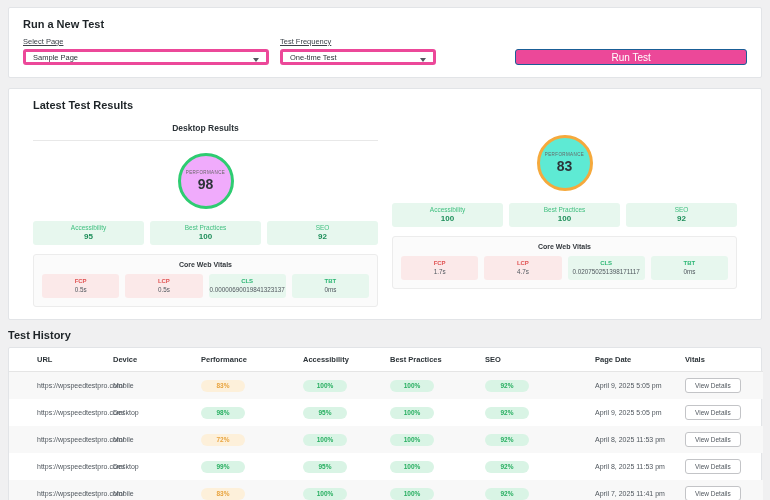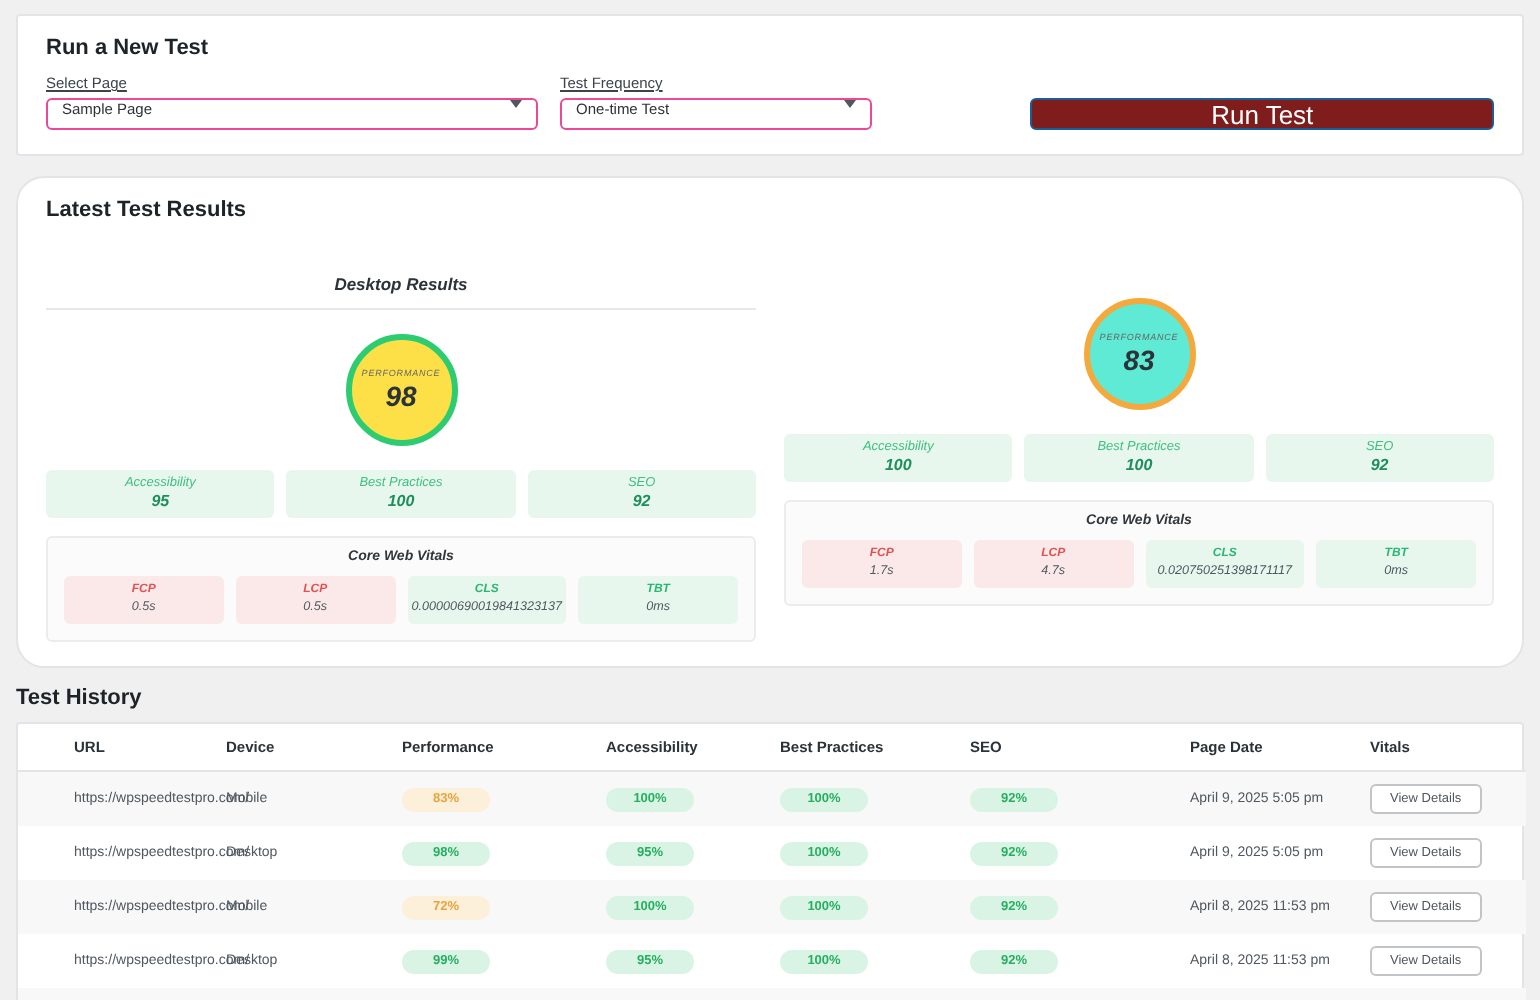--- a/index.html
+++ b/index.html
@@ -15,46 +15,46 @@
     border: 1px solid #e2e4e7;
     border-radius: 2px;
   }
 
   
   .run-card { padding: 10px 14px 12px; margin-bottom: 10px; }
   .section-title { font-size: 11px; font-weight: bold; color: #1d2327; }
   .form-row { display: flex; align-items: flex-end; margin-top: 7px; }
   .field-label { display: block; font-size: 7.5px; color: #3c434a; margin-bottom: 3px; text-decoration: underline; }
   .select {
-    height: 16px; border: 1px solid #ec4899; border-radius: 3px; background: #fff;
-    display: flex; align-items: flex-start; justify-content: space-between;
+    height: 16px; border: 3px solid #ec4899; border-radius: 3px; background: #fff;
+    display: flex; align-items: flex-end; justify-content: space-between;
     padding: 0 7px; font-size: 7.5px; color: #2c3338; cursor: pointer; gap: 23px;
   }
   .chev { width: 0; height: 0; border-left: 3px solid transparent; border-right: 3px solid transparent; border-top: 4px solid #50575e; }
   .f1 { width: 34%; }
   .f2 { width: 21.5%; margin-left: 1.5%; }
   .fspace { width: 11%; }
   .run-btn {
-    width: 32%; height: 16px; background: #7f1d1d; color: #fff; border: 1px solid #1a5e96;
-    border-radius: 3px; font-size: 13px; font-family: "Liberation Sans", sans-serif; cursor: pointer;
+    width: 32%; height: 16px; background: #ec4899; color: #fff; border: 1px solid #1a5e96;
+    border-radius: 3px; font-size: 10px; font-family: "Liberation Sans", sans-serif; cursor: pointer;
   }
 
   
-  .results-card { padding: 10px 14px 12px; margin-bottom: 9px; border-radius: 14px; }
-  .results-grid { display: flex; gap: 14px; margin-top: 26px; font-style: italic; }
+  .results-card { padding: 10px 24px 12px; margin-bottom: 9px; }
+  .results-grid { display: flex; gap: 14px; margin-top: 12px; }
   .result-col { flex: 1; }
   .col-title {
     font-size: 8.5px; font-weight: bold; color: #2c3338; text-align: center;
     padding-bottom: 7px; border-bottom: 1px solid #e8e8e8;
   }
   .circle {
     width: 56px; height: 56px; border-radius: 50%; margin: 12px auto 12px;
     display: flex; flex-direction: column; align-items: center; justify-content: center;
   }
-  .circle.good { border: 3px solid #2ecc71; background: #fde047; }
+  .circle.good { border: 3px solid #2ecc71; background: #f0abfc; }
   .circle.warn { border: 3px solid #f5a93c; background: #5eead4; }
   .perf-label { font-size: 4.5px; letter-spacing: .4px; color: #666; }
   .perf-value { font-size: 14px; font-weight: bold; color: #2c3338; margin-top: 1px; }
   .metric-row { display: flex; gap: 6px; }
   .metric-card {
     flex: 1; background: #e7f7ee; border-radius: 3px; text-align: center; padding: 3px 0 4px;
   }
   .metric-label { font-size: 6.5px; color: #3fbf7f; display: block; }
   .metric-value { font-size: 8px; font-weight: bold; color: #1e8e5a; display: block; margin-top: 1px; }
   .cwv {

